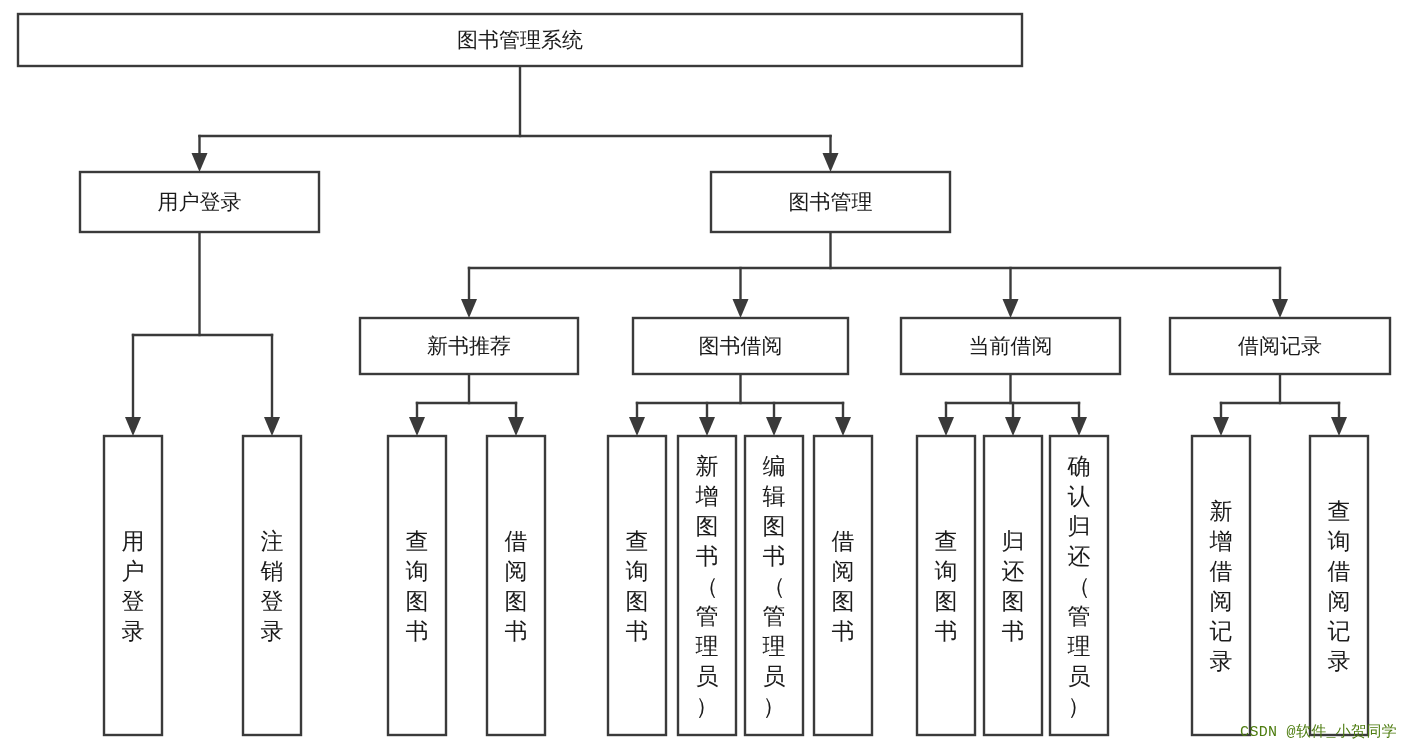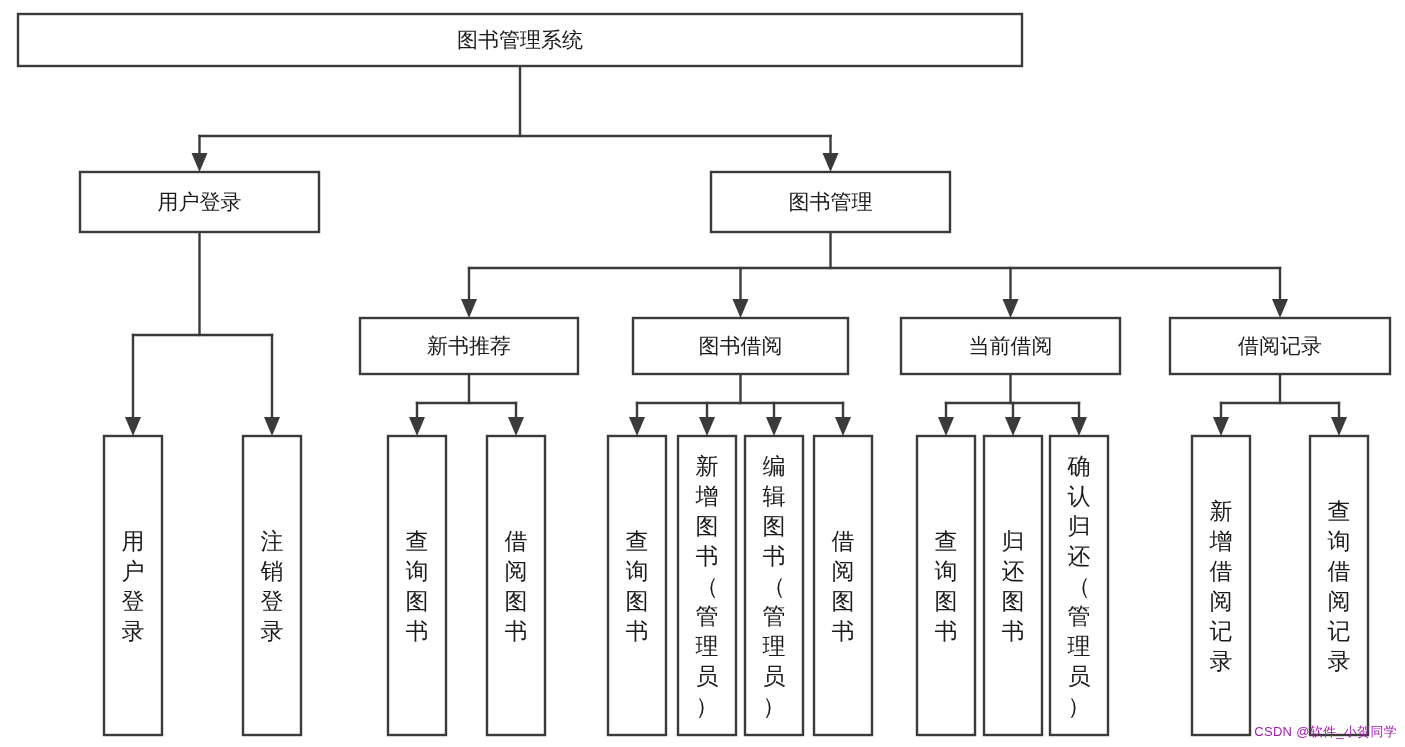--- a/index.html
+++ b/index.html
@@ -49,23 +49,23 @@
   .node-label-vertical {
     fill: #1b1b1b;
     font-family: "Liberation Sans", "DejaVu Sans", sans-serif;
     font-size: 23px;
     text-anchor: middle;
   }
   .watermark {
     position: absolute;
     right: 8px;
     bottom: 6px;
-    font-family: Liberation Sans, sans-serif;
-    font-size: 13px;
-    color: #a21caf;
+    font-family: Liberation Mono, monospace;
+    font-size: 15px;
+    color: #4d7c0f;
     white-space: nowrap;
     letter-spacing: 0.3px;
   }
 </style>
 </head>
 <body>
 
 <div id="stage">
   <svg class="diagram" viewBox="0 0 1405 747">
     <g id="connectors">

